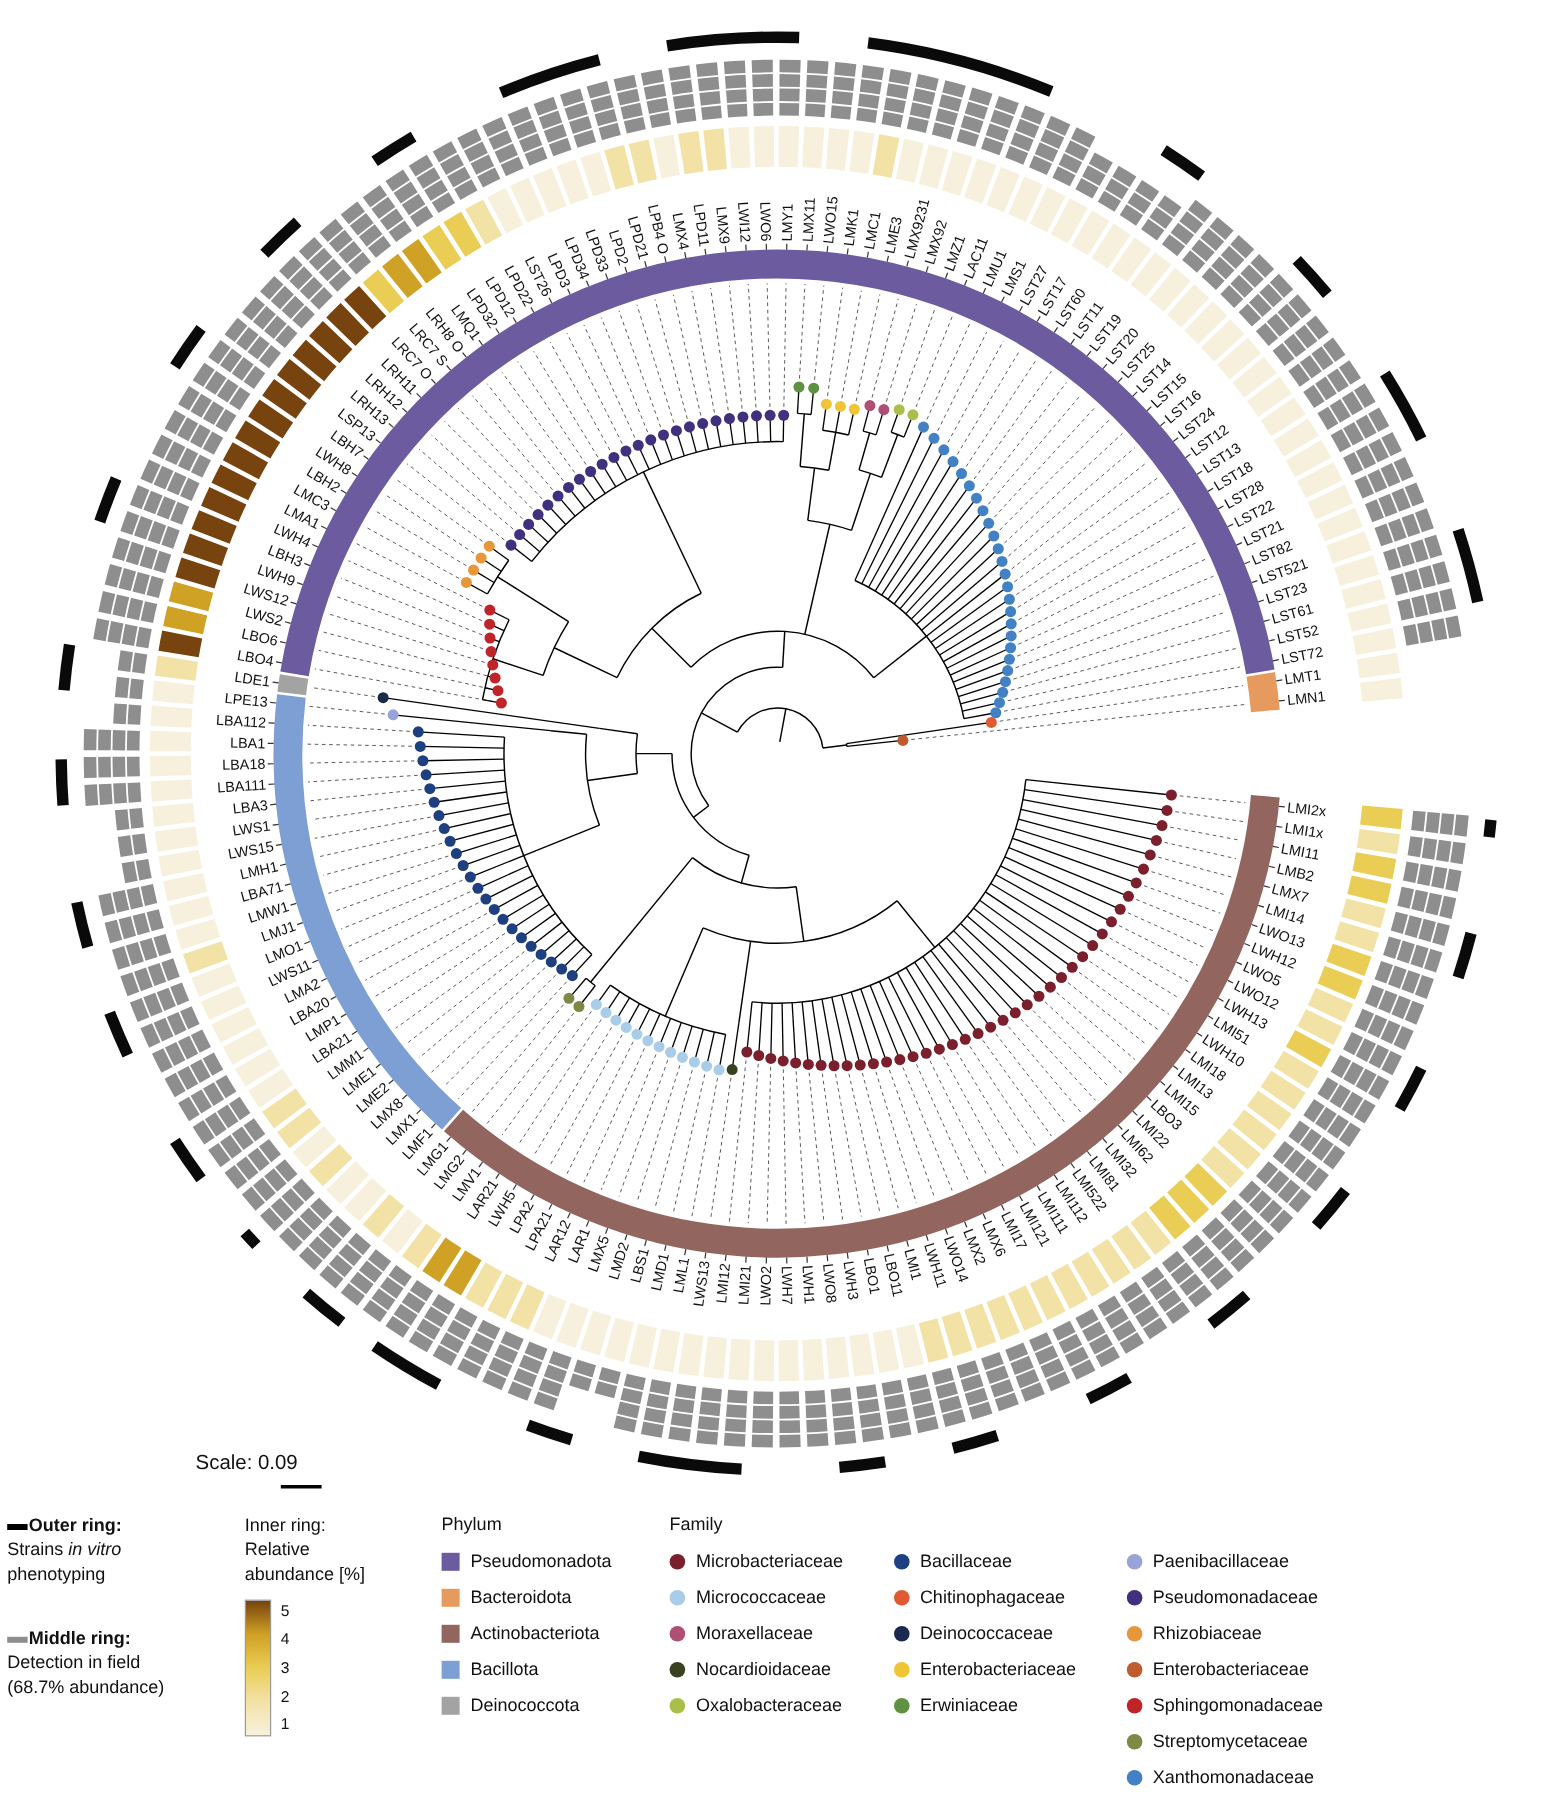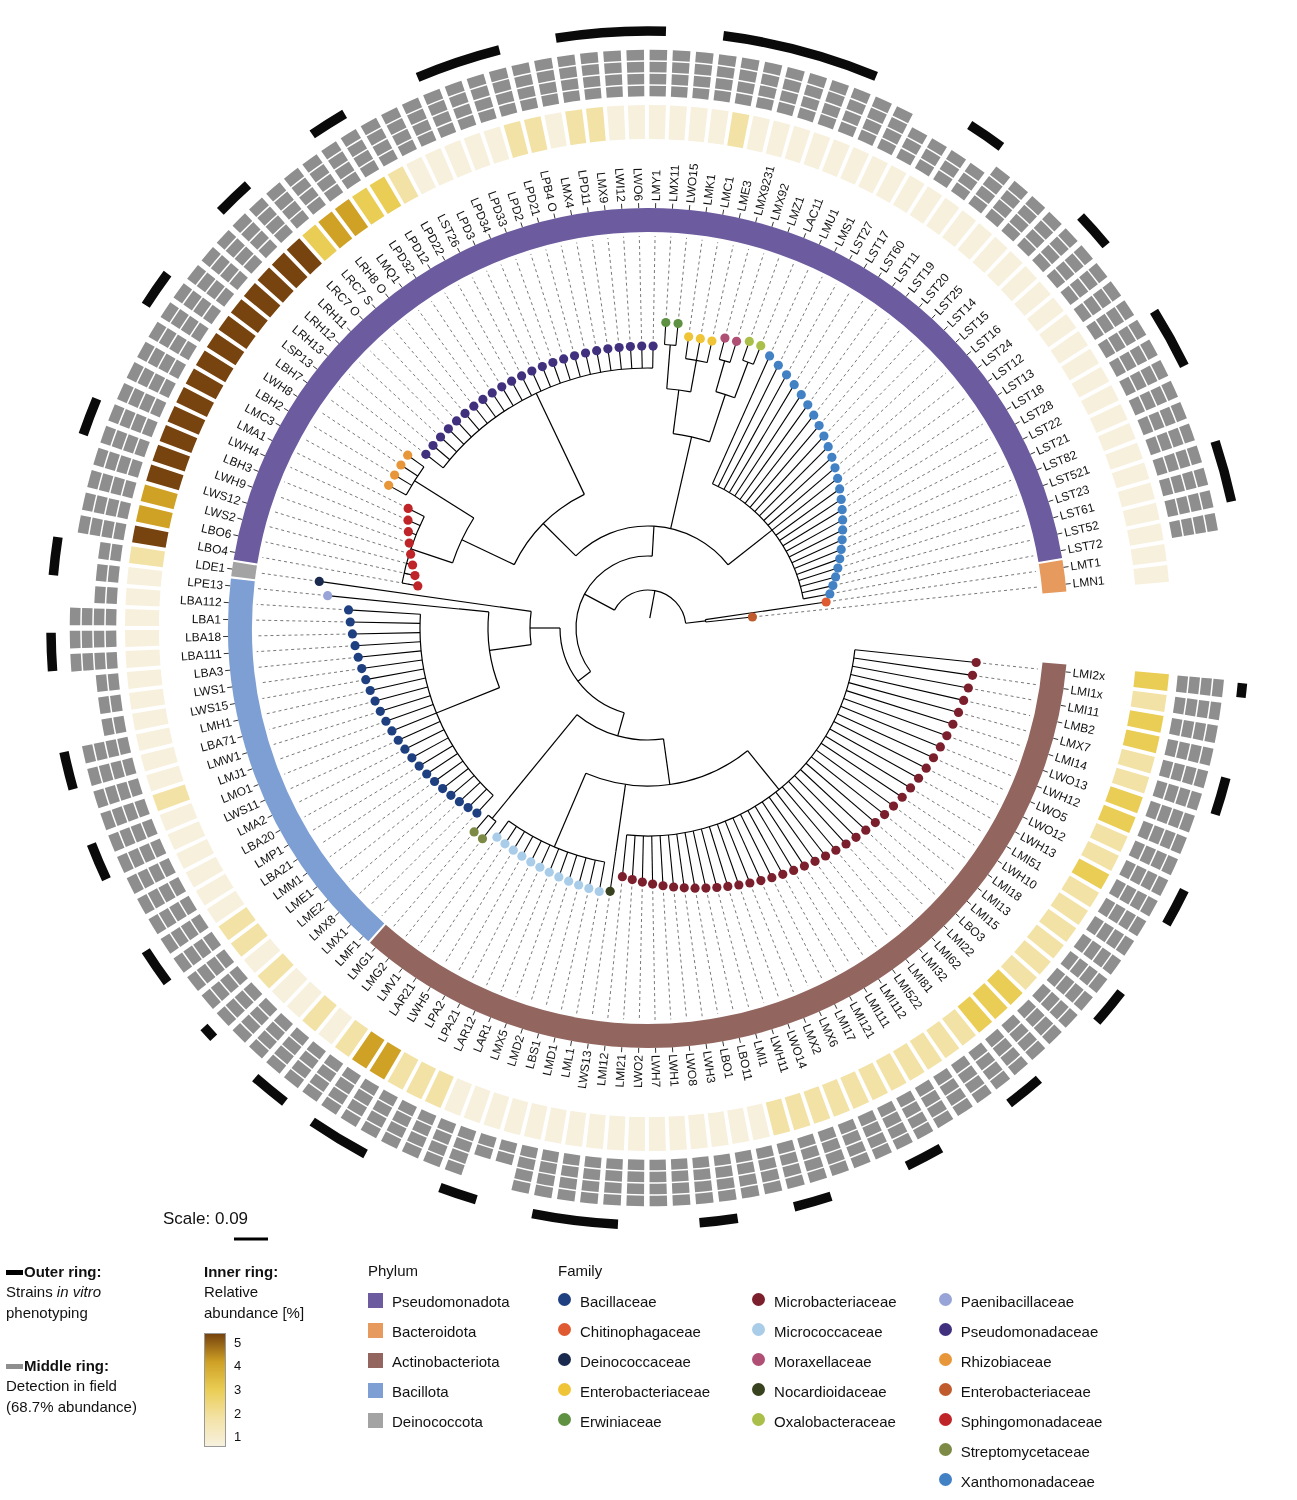--- a/index.html
+++ b/index.html
@@ -4,29 +4,29 @@
 <style>
   html,body{margin:0;padding:0;background:#ffffff;}
   body{width:1297px;height:1500px;position:relative;font-family:"Liberation Sans",sans-serif;color:#111;}
   #tree-canvas{position:absolute;left:0;top:0;width:1297px;height:1260px;}
   .legend-area{position:absolute;left:0;top:1258px;width:1297px;height:242px;}
   .ring-key{position:absolute;width:200px;font-size:15px;line-height:1.35;}
   .ring-key .title{font-weight:bold;display:flex;align-items:center;gap:1px;}
   .dash-icon{display:inline-block;width:17px;height:5px;background:#000;flex:0 0 auto;}
   .dash-icon.gray{background:#8e8e8e;}
   .inner-key{position:absolute;left:204px;top:4px;width:160px;font-size:15px;line-height:1.35;}
-  .inner-key .title{font-weight:bold;}
+  .inner-key .title{font-weight:normal;}
   .grad-wrap{display:flex;gap:8px;margin-top:10px;align-items:stretch;}
   .grad-bar{width:20px;height:112px;border:0.5px solid #999;}
   .grad-ticks{display:flex;flex-direction:column;justify-content:space-between;font-size:13px;padding:1px 0;}
   .phylum-key{position:absolute;left:368px;top:4px;font-size:15px;}
   .family-key{position:absolute;left:558px;top:4px;font-size:15px;}
   .key-header{margin-bottom:14px;}
   .key-rows{display:flex;flex-direction:column;gap:13px;}
-  .key-row{display:flex;gap:9px;white-space:nowrap;}
+  .key-row{display:flex;align-items:center;gap:9px;white-space:nowrap;}
   .sq{width:15px;height:15px;flex:0 0 auto;}
   .dotsw{width:13px;height:13px;border-radius:50%;flex:0 0 auto;}
   .fam-cols{display:flex;gap:42px;}
 </style>
 </head>
 <body>
 
 <div id="tree-canvas"><svg width="1297" height="1260" viewBox="0 0 1297 1260">
       <g>
         <path d="M 1054.45 592.46 A 408 408 0 0 0 1050.63 562.02" stroke="#e69a5e" stroke-width="24" fill="none"></path>
@@ -1691,60 +1691,60 @@
           <span>Deinococcota</span>
         </div>
       </div>
   </div>
 
   <div class="family-key">
     <div class="key-header">Family</div>
     <div class="fam-cols" id="family-columns">
         <div class="key-rows">
           <div class="key-row">
+            <span class="dotsw" style="background: rgb(124, 31, 45);"></span>
+            <span>Microbacteriaceae</span>
+          </div>
+          <div class="key-row">
+            <span class="dotsw" style="background: rgb(169, 204, 232);"></span>
+            <span>Micrococcaceae</span>
+          </div>
+          <div class="key-row">
+            <span class="dotsw" style="background: rgb(176, 79, 116);"></span>
+            <span>Moraxellaceae</span>
+          </div>
+          <div class="key-row">
+            <span class="dotsw" style="background: rgb(57, 66, 31);"></span>
+            <span>Nocardioidaceae</span>
+          </div>
+          <div class="key-row">
+            <span class="dotsw" style="background: rgb(169, 191, 74);"></span>
+            <span>Oxalobacteraceae</span>
+          </div>
+        </div>
+        <div class="key-rows">
+          <div class="key-row">
             <span class="dotsw" style="background: rgb(31, 64, 128);"></span>
             <span>Bacillaceae</span>
           </div>
           <div class="key-row">
             <span class="dotsw" style="background: rgb(223, 90, 48);"></span>
             <span>Chitinophagaceae</span>
           </div>
           <div class="key-row">
             <span class="dotsw" style="background: rgb(26, 42, 79);"></span>
             <span>Deinococcaceae</span>
           </div>
           <div class="key-row">
             <span class="dotsw" style="background: rgb(240, 196, 55);"></span>
             <span>Enterobacteriaceae</span>
           </div>
           <div class="key-row">
             <span class="dotsw" style="background: rgb(95, 145, 67);"></span>
             <span>Erwiniaceae</span>
-          </div>
-        </div>
-        <div class="key-rows">
-          <div class="key-row">
-            <span class="dotsw" style="background: rgb(124, 31, 45);"></span>
-            <span>Microbacteriaceae</span>
-          </div>
-          <div class="key-row">
-            <span class="dotsw" style="background: rgb(169, 204, 232);"></span>
-            <span>Micrococcaceae</span>
-          </div>
-          <div class="key-row">
-            <span class="dotsw" style="background: rgb(176, 79, 116);"></span>
-            <span>Moraxellaceae</span>
-          </div>
-          <div class="key-row">
-            <span class="dotsw" style="background: rgb(57, 66, 31);"></span>
-            <span>Nocardioidaceae</span>
-          </div>
-          <div class="key-row">
-            <span class="dotsw" style="background: rgb(169, 191, 74);"></span>
-            <span>Oxalobacteraceae</span>
           </div>
         </div>
         <div class="key-rows">
           <div class="key-row">
             <span class="dotsw" style="background: rgb(152, 164, 216);"></span>
             <span>Paenibacillaceae</span>
           </div>
           <div class="key-row">
             <span class="dotsw" style="background: rgb(65, 48, 126);"></span>
             <span>Pseudomonadaceae</span>

